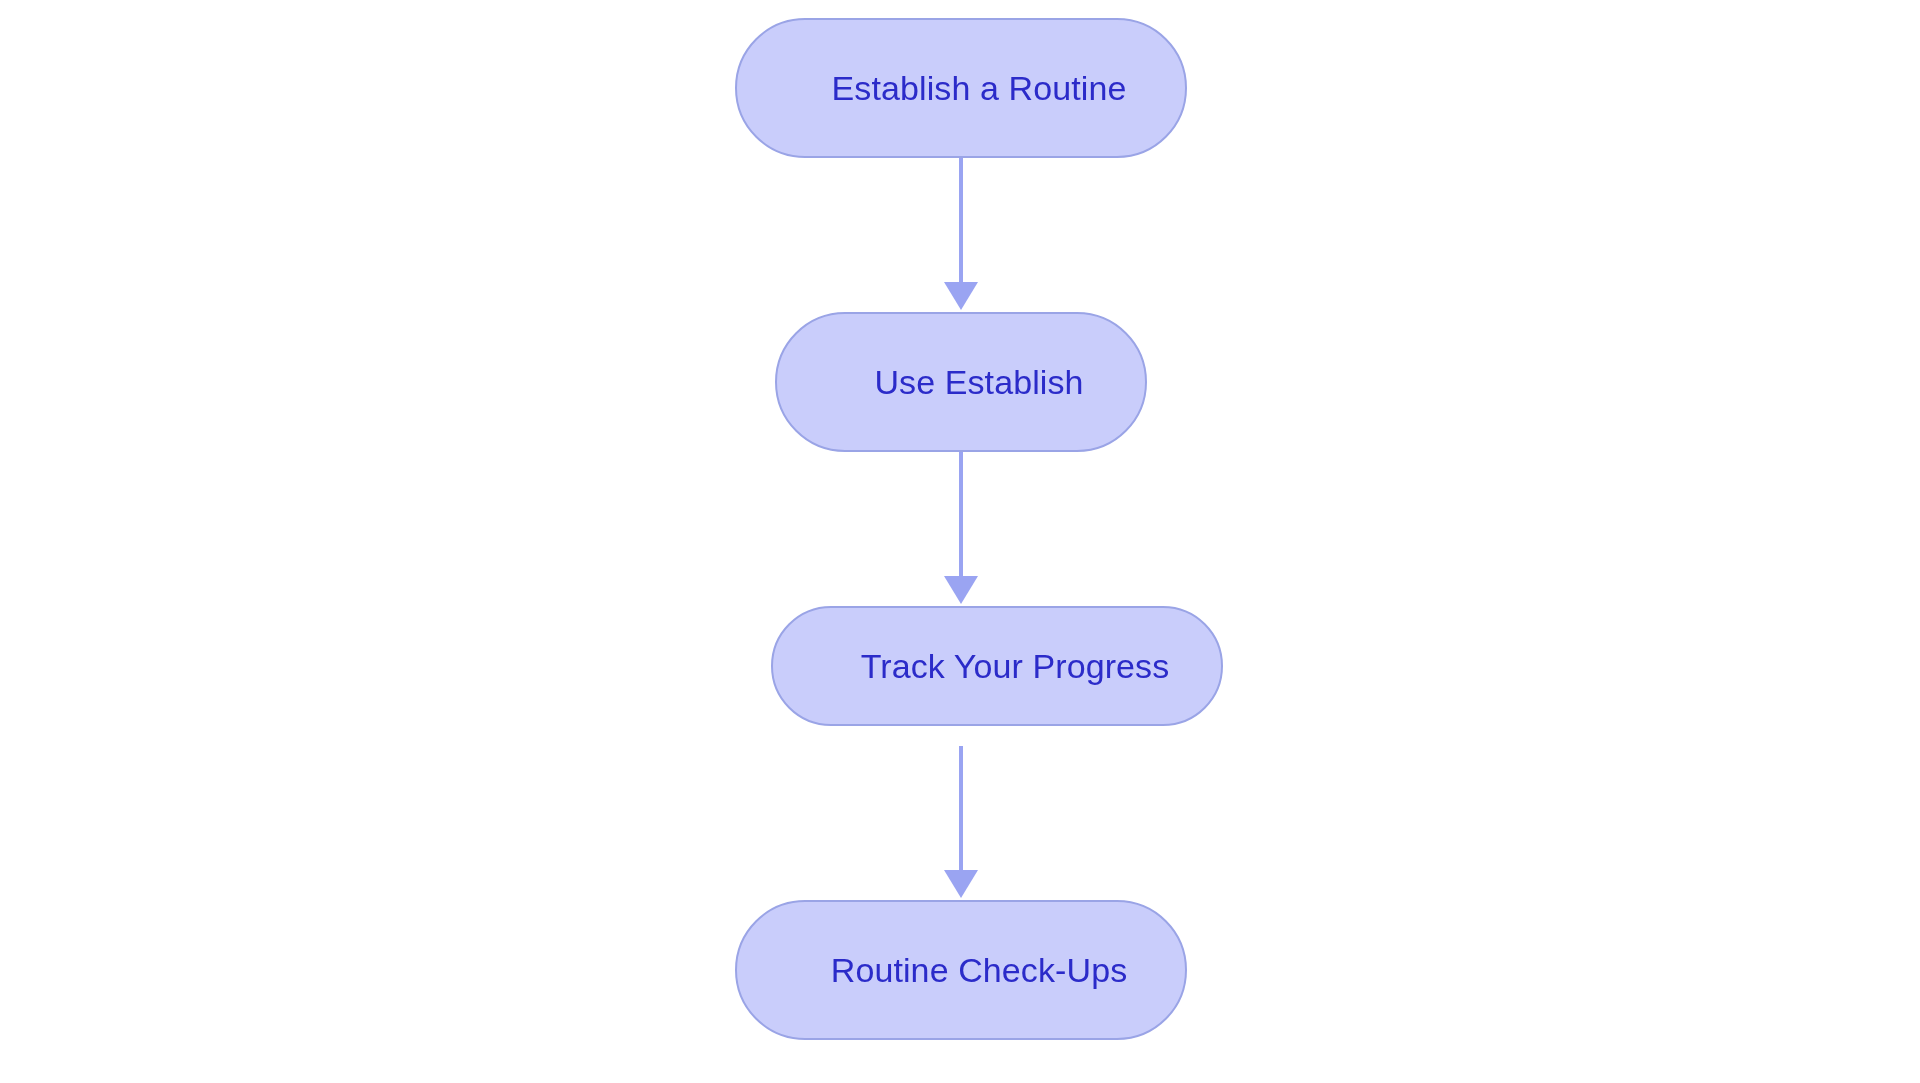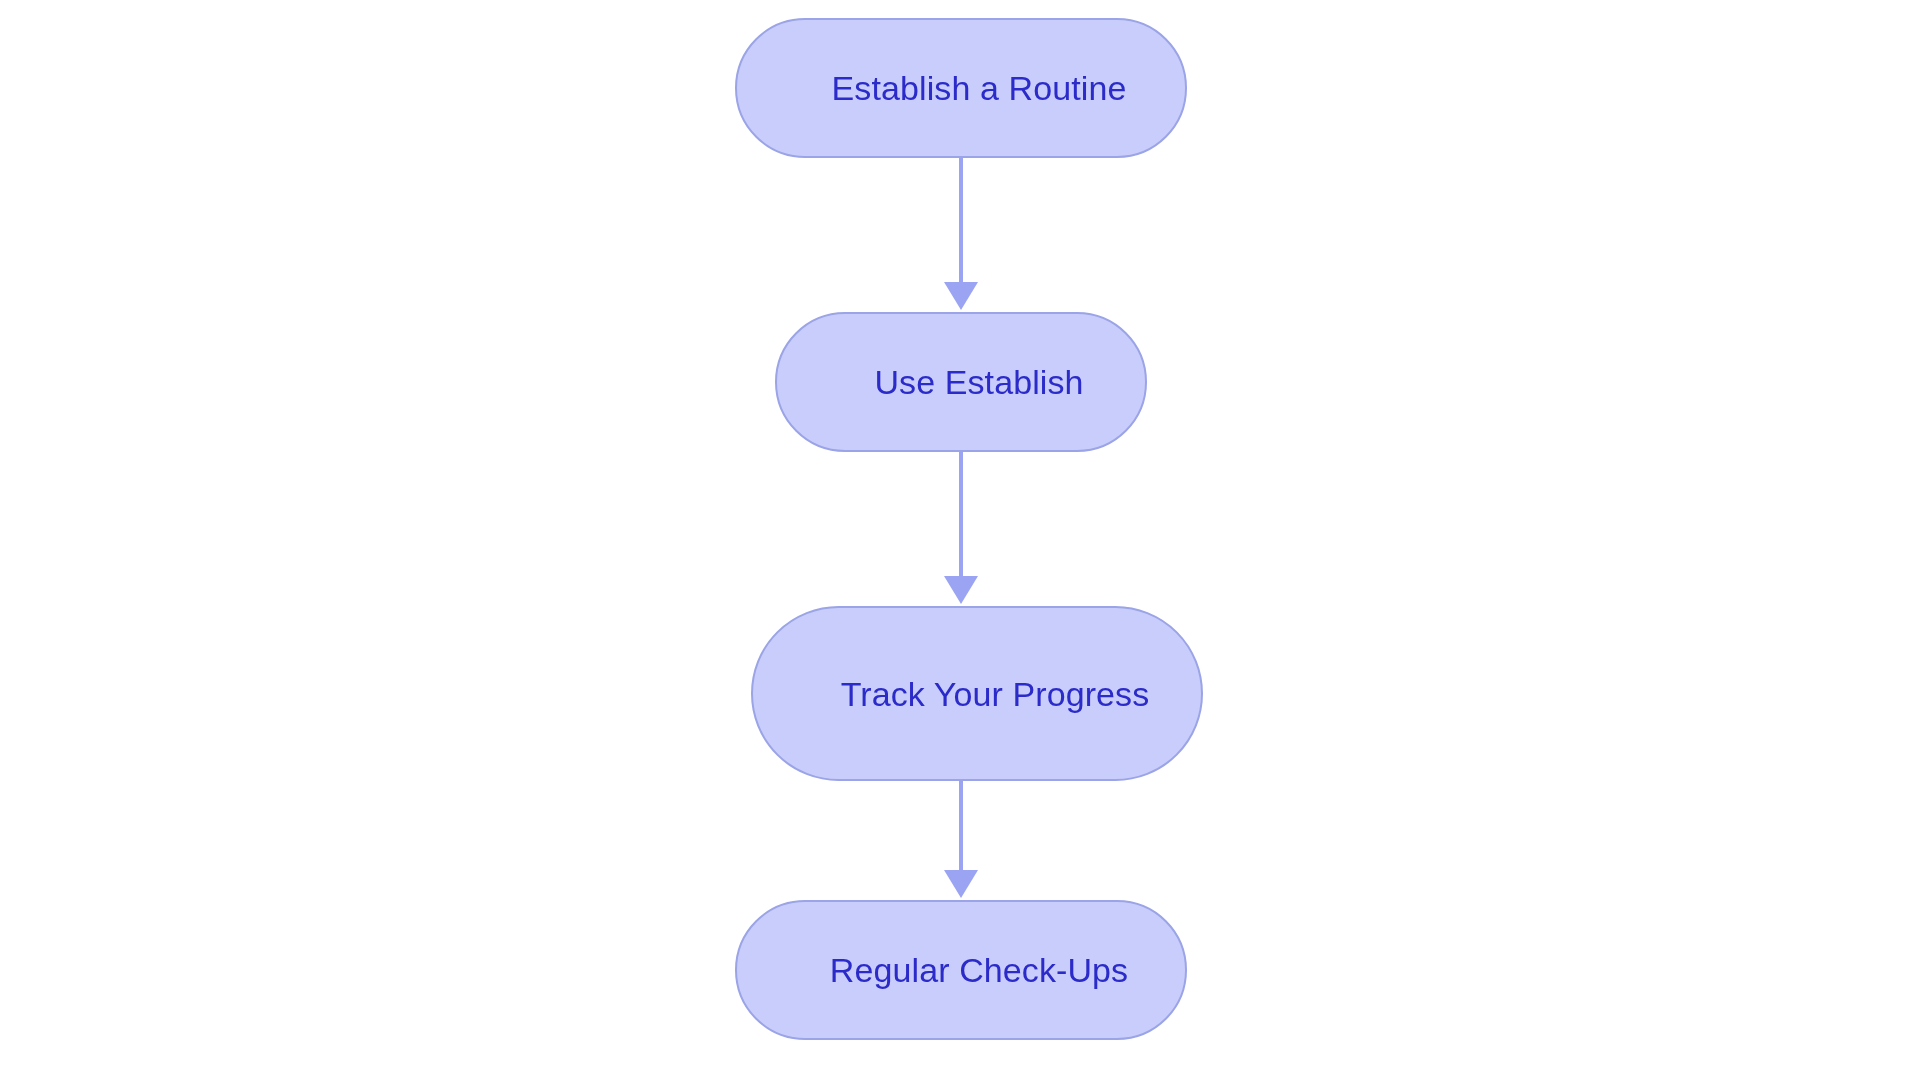--- a/index.html
+++ b/index.html
@@ -40,21 +40,21 @@
     color: #2b2bc9;
     white-space: nowrap;
     line-height: 1;
     user-select: none;
     margin-left: 36px;
   }
 
   
   .node-1 { left: 735px;  top: 18px;   width: 452px; height: 140px; }
   .node-2 { left: 775px;  top: 312px;  width: 372px; height: 140px; }
-  .node-3 { left: 751px;  top: 606px;  width: 452px; height: 175px; }
+  .node-3 { left: 771px;  top: 606px;  width: 452px; height: 120px; }
   .node-4 { left: 735px;  top: 900px;  width: 452px; height: 140px; }
 
   
   .connector {
     position: absolute;
     left: 959px;
     width: 4px;
     background: #9aa4f2;
     z-index: 1;
   }
@@ -96,16 +96,16 @@
   <div class="arrowhead arrow-2"></div>
 
   <div class="node node-3">
     <span class="node-label">Track Your Progress</span>
   </div>
 
   <div class="connector conn-3"></div>
   <div class="arrowhead arrow-3"></div>
 
   <div class="node node-4">
-    <span class="node-label">Regular Check-Ups</span>
+    <span class="node-label">Routine Check-Ups</span>
   </div>
 
 </div>
 
 </body></html>

